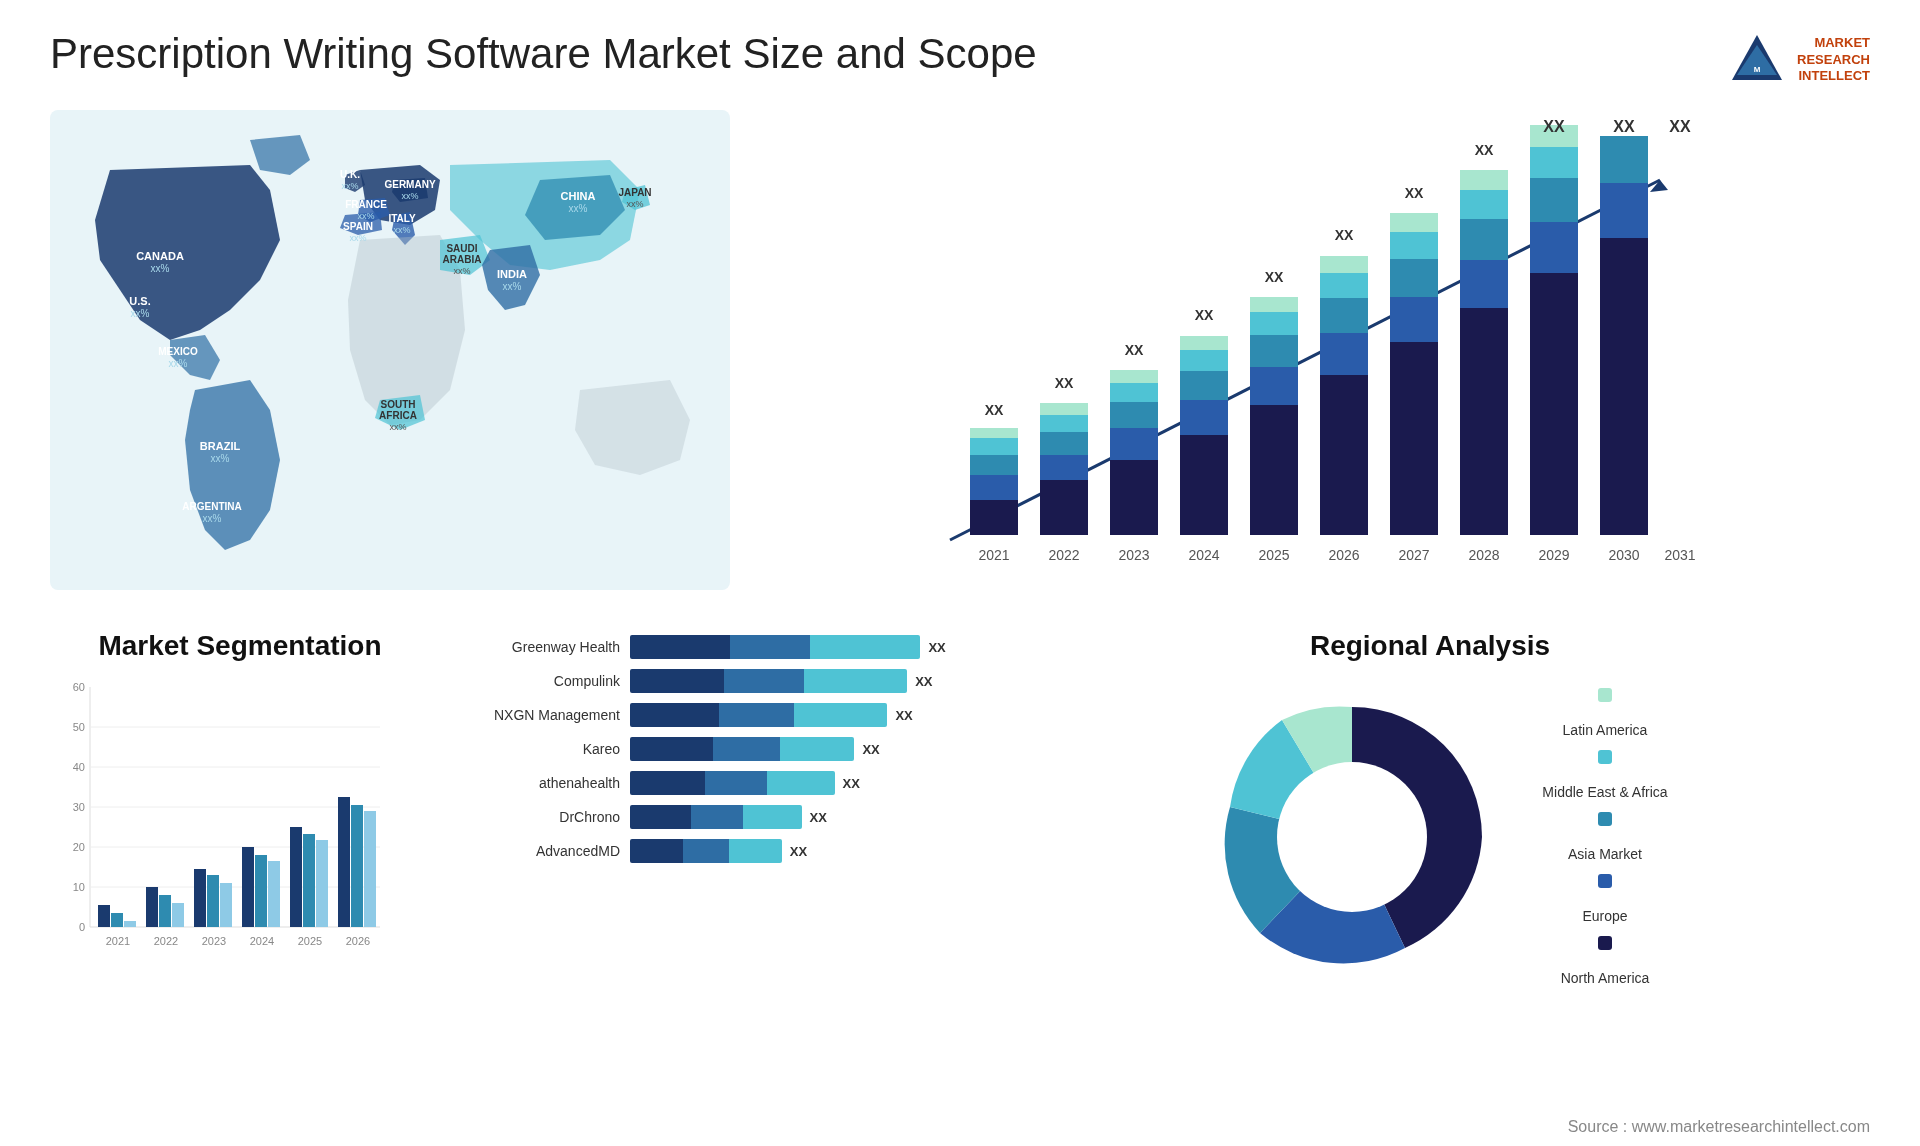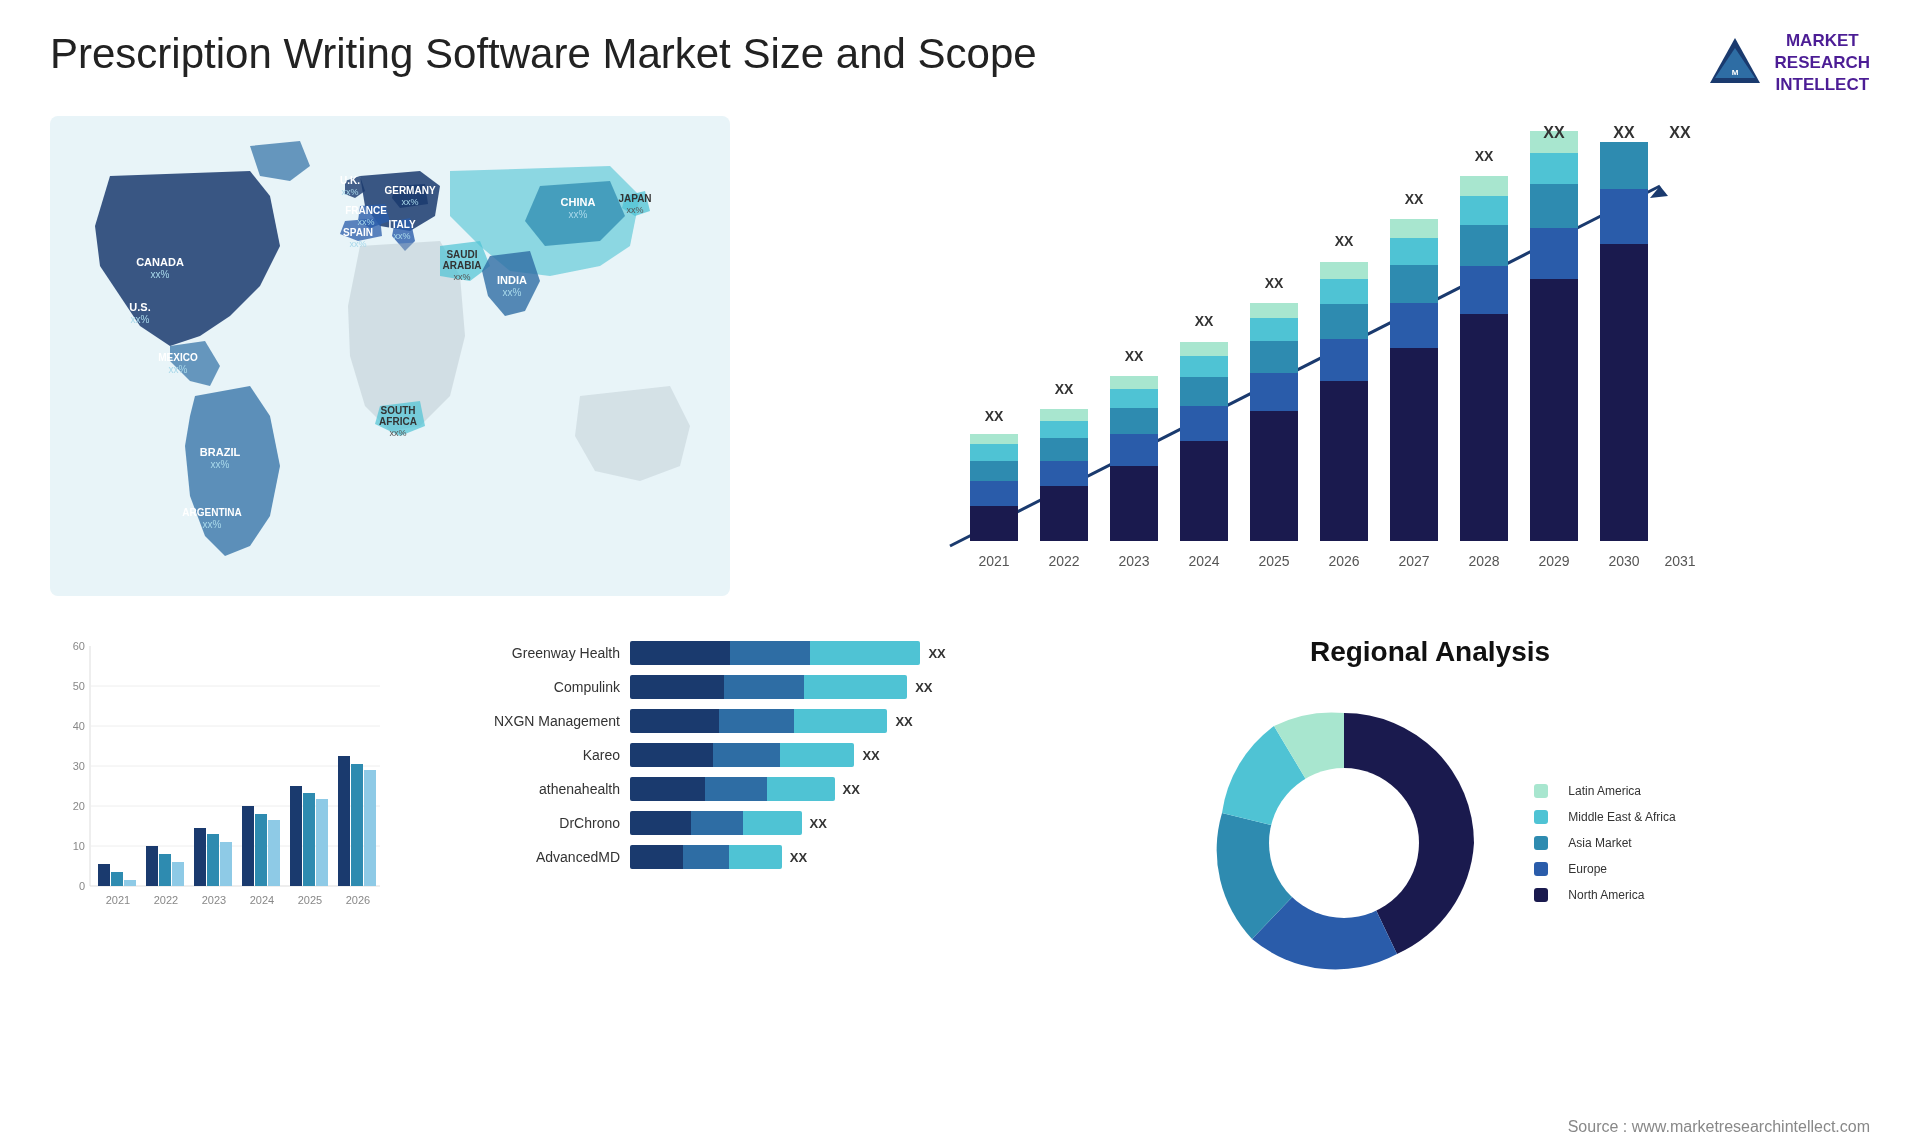--- a/index.html
+++ b/index.html
@@ -37,25 +37,25 @@
       align-items: center;
       gap: 10px;
     }
 
     .logo-icon {
       width: 60px;
       height: 60px;
     }
 
     .logo-text {
-      font-size: 17px;
+      font-size: 13px;
       font-weight: 700;
-      color: #4c1d95;
+      color: #c2410c;
       line-height: 1.3;
-      text-align: center;
+      text-align: right;
     }
 
     
     .top-section {
       display: flex;
       gap: 30px;
       height: 490px;
       margin-bottom: 30px;
     }
 
@@ -179,22 +179,23 @@
     .regional-legend {
       display: flex;
       flex-direction: column;
       gap: 12px;
     }
 
     .regional-legend-item {
       display: flex;
       align-items: center;
       gap: 20px;
-      font-size: 12px;
+      font-size: 14px;
       color: #333;
+      flex-direction: column;
     }
 
     .regional-dot {
       width: 14px;
       height: 14px;
       border-radius: 3px;
       flex-shrink: 0;
     }
 
     .source-text {
@@ -405,20 +406,21 @@
         <text x="634" y="12" font-size="16" font-weight="bold" fill="#333" text-anchor="middle">XX</text>
         <text x="704" y="12" font-size="16" font-weight="bold" fill="#333" text-anchor="middle">XX</text>
         <text x="760" y="12" font-size="16" font-weight="bold" fill="#333" text-anchor="middle">XX</text>
       </svg>
     </div>
   </div>
 
   <div class="bottom-section">
 
     <div class="market-seg">
+      <h2 class="section-title">Market Segmentation</h2>
       <svg width="350" height="290" viewBox="0 0 350 290">
 
         <line x1="40" y1="10" x2="40" y2="250" stroke="#ddd" stroke-width="1"></line>
         <line x1="40" y1="250" x2="330" y2="250" stroke="#ddd" stroke-width="1"></line>
         <line x1="40" y1="210" x2="330" y2="210" stroke="#eee" stroke-width="1"></line>
         <line x1="40" y1="170" x2="330" y2="170" stroke="#eee" stroke-width="1"></line>
         <line x1="40" y1="130" x2="330" y2="130" stroke="#eee" stroke-width="1"></line>
         <line x1="40" y1="90" x2="330" y2="90" stroke="#eee" stroke-width="1"></line>
         <line x1="40" y1="50" x2="330" y2="50" stroke="#eee" stroke-width="1"></line>
 

